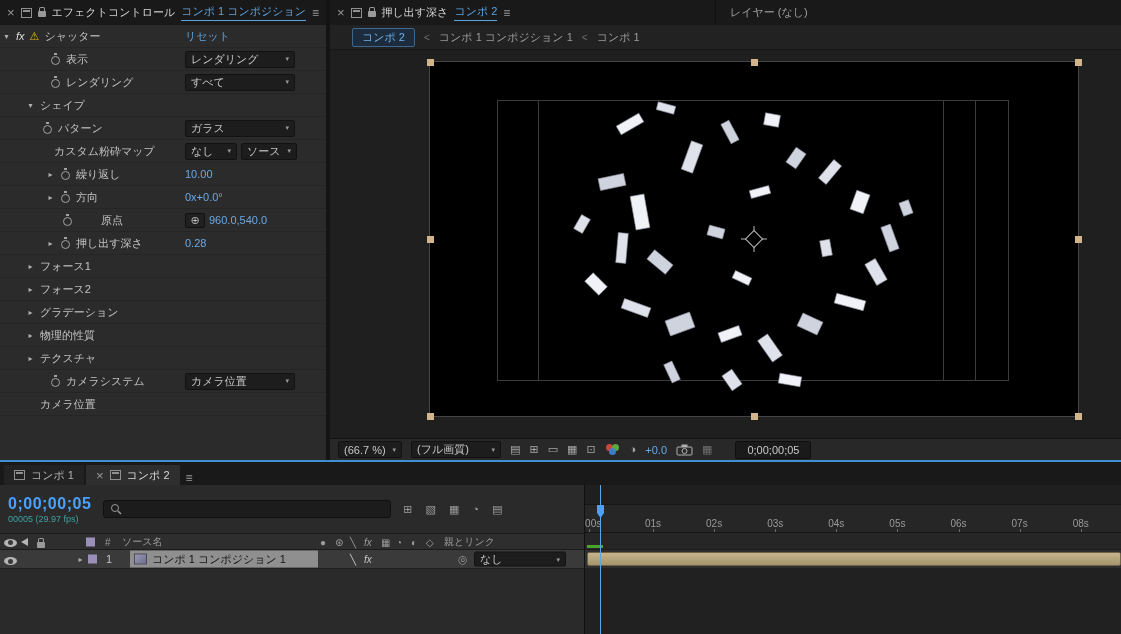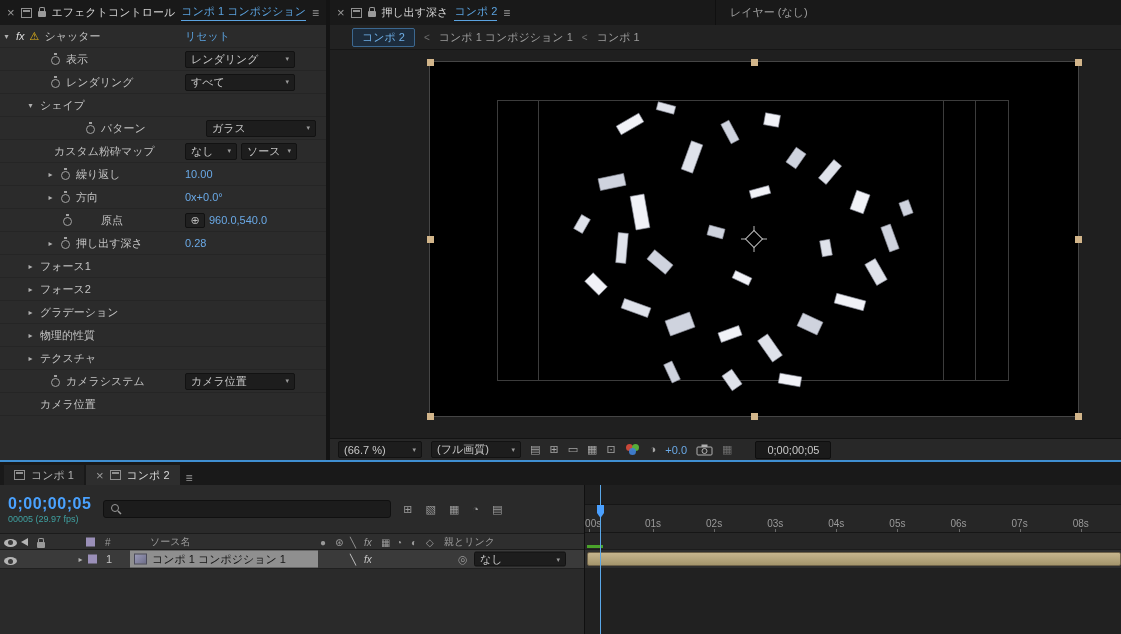--- a/index.html
+++ b/index.html
@@ -155,21 +155,21 @@
             </div>
           </div>
           <div class="ec-row">
             <div class="ec-left" style="padding-left: 26px;">
               <span class="twirl">▾</span>
               <span class="ec-label">シェイプ</span>
             </div>
             <div class="ec-right"></div>
           </div>
           <div class="ec-row">
-            <div class="ec-left" style="padding-left: 64px; margin-left: 21px;">
+            <div class="ec-left" style="padding-left: 42px;">
               <span class="sw"></span>
               <span class="ec-label">パターン</span>
             </div>
             <div class="ec-right">
               <div class="dd" style="width: 110px;">
                 <span class="ddtext">ガラス</span>
                 <span class="arr">▾</span>
               </div>
             </div>
           </div>
@@ -349,21 +349,21 @@
               <line x1="324" y1="164" x2="324" y2="169"></line>
               <line x1="324" y1="185" x2="324" y2="190"></line>
               <line x1="311" y1="177" x2="316" y2="177"></line>
               <line x1="332" y1="177" x2="337" y2="177"></line>
             </g>
           </svg>
         <i class="handle" style="left: -3.5px; top: -3.5px;"></i><i class="handle" style="left: 320.5px; top: -3.5px;"></i><i class="handle" style="left: 644.5px; top: -3.5px;"></i><i class="handle" style="left: -3.5px; top: 173.5px;"></i><i class="handle" style="left: 644.5px; top: 173.5px;"></i><i class="handle" style="left: -3.5px; top: 350.5px;"></i><i class="handle" style="left: 320.5px; top: 350.5px;"></i><i class="handle" style="left: 644.5px; top: 350.5px;"></i></div>
       </div>
 
       <div class="comp-toolbar">
-        <div class="dd" style="width:84px">
+        <div class="dd" style="width:64px">
           <span class="ddtext">(66.7 %)</span>
           <span class="arr">▾</span>
         </div>
         <div class="dd" style="width:90px">
           <span class="ddtext">(フル画質)</span>
           <span class="arr">▾</span>
         </div>
         <span class="tb-ico">▤</span>
         <span class="tb-ico">⊞</span>
         <span class="tb-ico">▭</span>
@@ -422,21 +422,21 @@
             <span>▤</span>
           </div>
         </div>
 
         <div class="tl-colhead">
           <span class="eyeico" style="left:4px"></span>
           <span class="spkico" style="left:21px"></span>
           <span class="lockico" style="left:37px"></span>
           <span class="chip" style="left:86px"></span>
           <span style="left:105px">#</span>
-          <span style="left:150px">ソース名</span>
+          <span style="left:122px">ソース名</span>
           <span class="swico" style="left:320px">●</span>
           <span class="swico" style="left:335px">⊛</span>
           <span class="swico" style="left:350px">╲</span>
           <span class="swico" style="left:364px;font-style:italic">fx</span>
           <span class="swico" style="left:381px">▦</span>
           <span class="swico" style="left:396px">◔</span>
           <span class="swico" style="left:411px">◐</span>
           <span class="swico" style="left:426px">◇</span>
           <span style="left:444px">親とリンク</span>
         </div>

